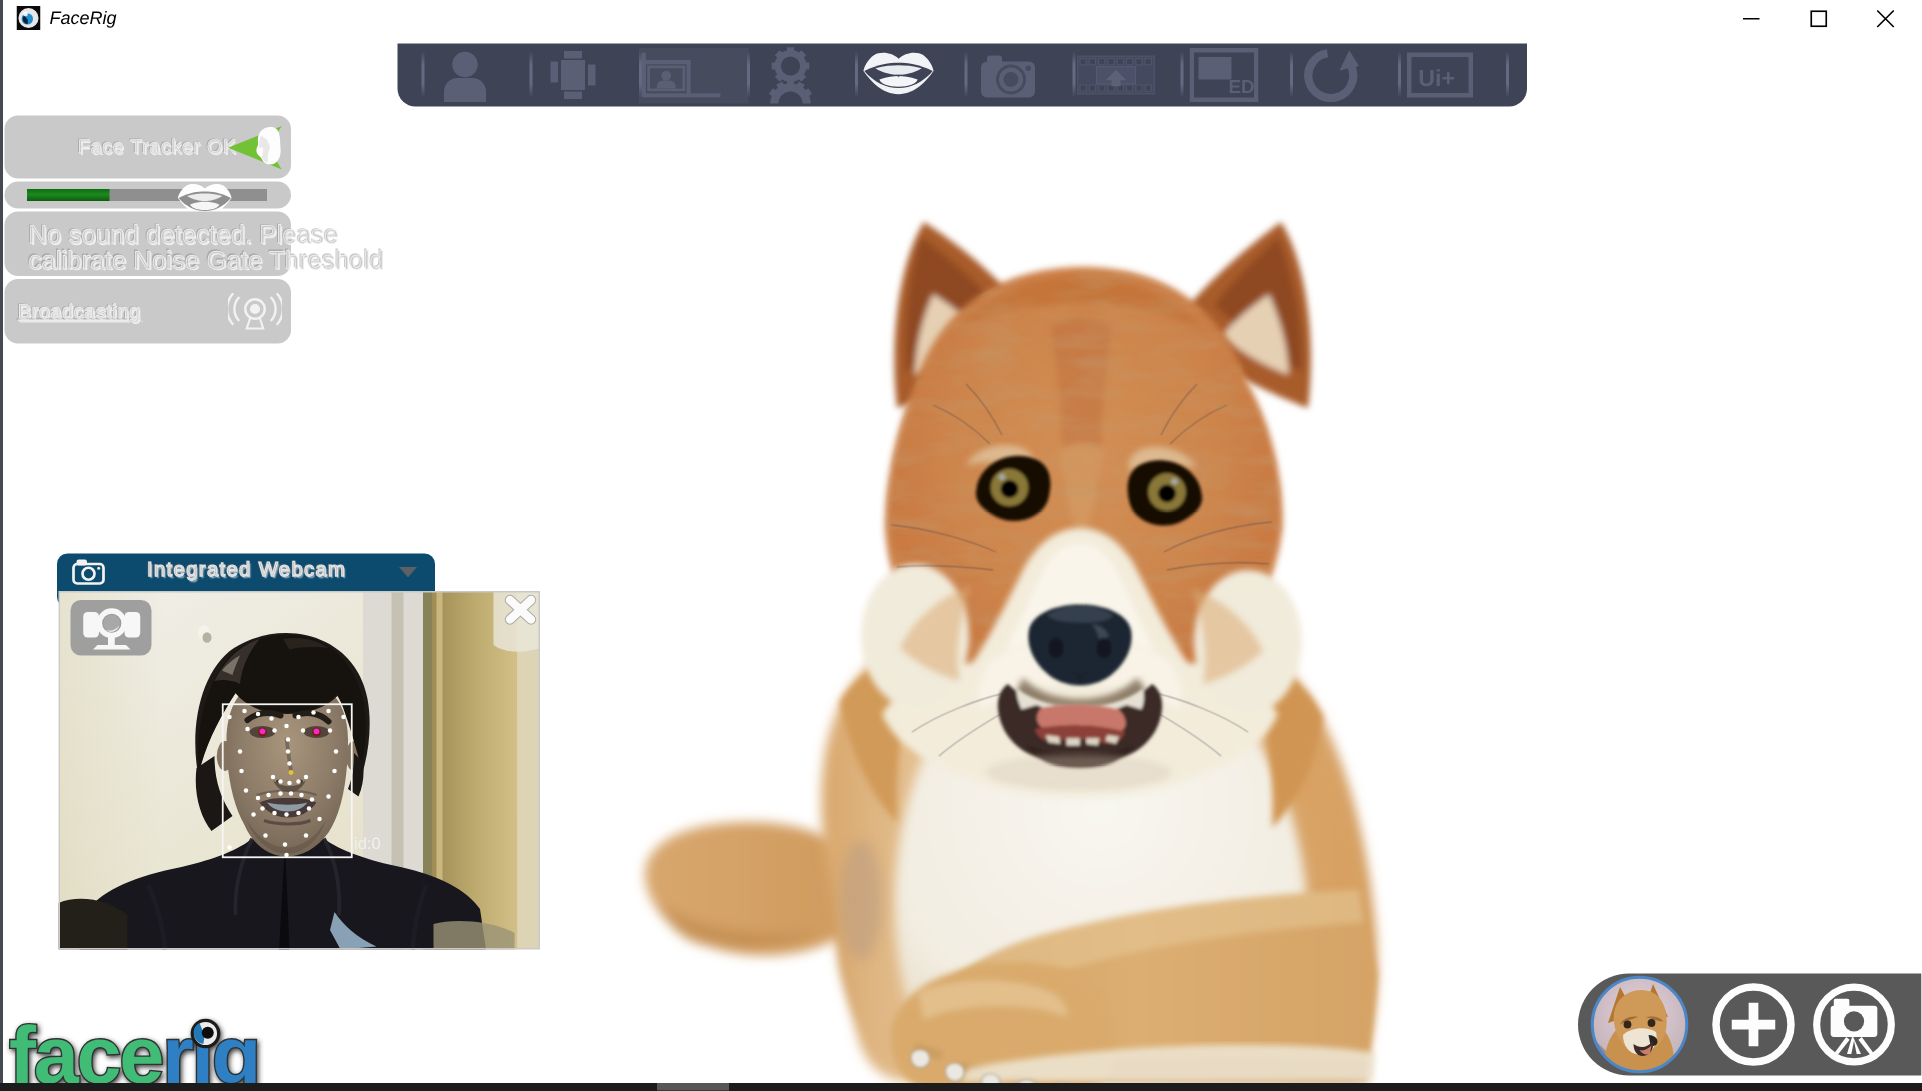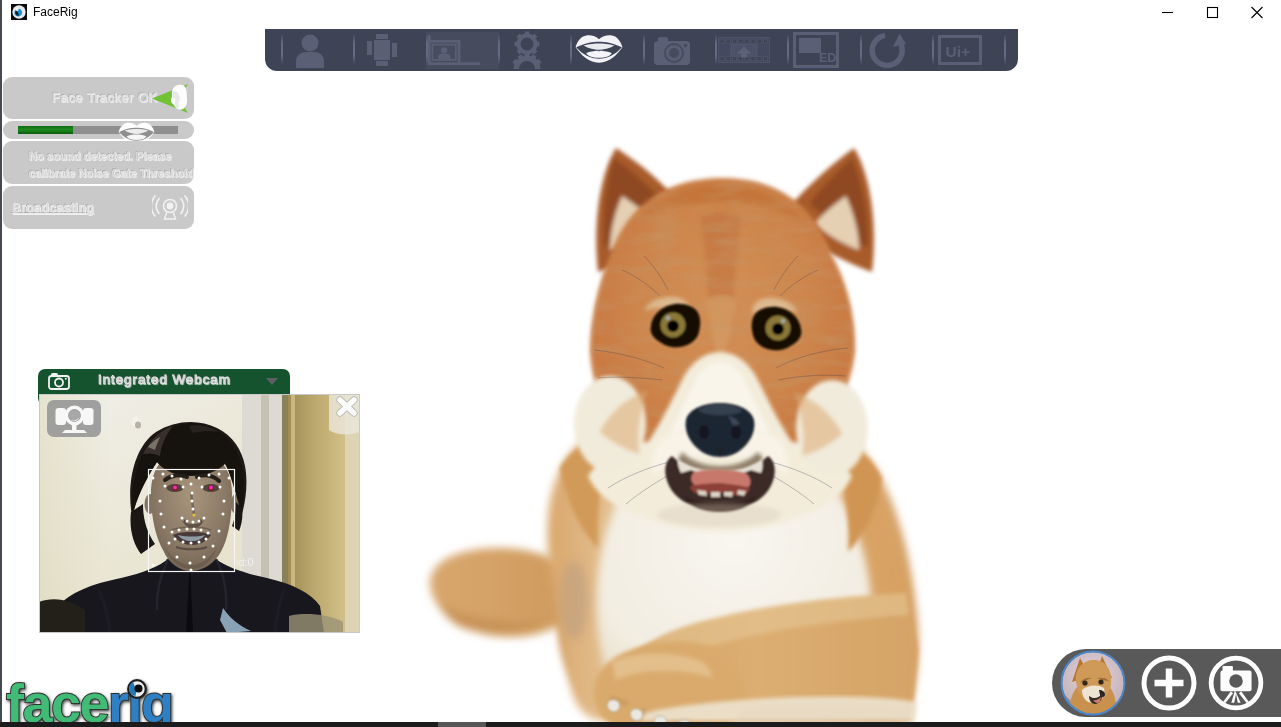--- a/index.html
+++ b/index.html
@@ -3,38 +3,38 @@
 <meta charset="utf-8">
 <style>
 * { margin:0; padding:0; box-sizing:border-box; }
 html,body { width:1281px; height:727px; overflow:hidden; background:#fff;
   font-family:"Liberation Sans", sans-serif; position:relative; }
 .abs { position:absolute; }
 
 
 #titlebar { left:0; top:0; width:1281px; height:27px; background:#fff; }
 #leftborder { left:0; top:0; width:2px; height:727px; background:#444a50; }
-#title-text { left:33px; top:5px; font-size:12px; color:#000; }
+#title-text { left:33px; top:5px; font-size:12px; color:#000;font-style:italic; }
 
 
 #toolbar { left:265px; top:29px; width:753px; height:42px; background:#3f4356;
   border-radius:0 0 12px 12px; }
 .tsep { position:absolute; top:5px; width:2px; height:31px;
   background:linear-gradient(to bottom, rgba(100,106,130,0), #646a82 30%, #646a82 70%, rgba(100,106,130,0)); }
 .ticon { position:absolute; top:0; width:56px; height:42px; display:flex;
   align-items:center; justify-content:center; }
 
 
 .panel { position:absolute; left:3px; width:191px; background:#c9c9c9; border-radius:9px; }
 .ptext { color:#c7c7c7; -webkit-text-stroke:0.6px #ececec;
   text-shadow:1px 1px 0 rgba(255,255,255,0.7), -1px -1px 0 rgba(125,125,125,0.4);
   font-size:13px; letter-spacing:0.5px; }
 
 
-#wc-drop { left:38px; top:369px; width:252px; height:36px; background:#14532d; border-radius:7px; }
+#wc-drop { left:38px; top:369px; width:252px; height:36px; background:#0c4a6e; border-radius:7px; }
 
 
 #bottombar { left:0; top:722px; width:1281px; height:5px; background:#1c1c1c; }
 #bottombar-gray { left:438px; top:722px; width:48px; height:5px; background:#575757; }
 #pill { left:1052px; top:649px; width:229px; height:68px; background:#595959;
   border-radius:34px 0 0 34px; }
 </style>
 </head>
 <body>
 <div class="abs" id="titlebar">
@@ -209,21 +209,21 @@
   <div class="abs" style="left:15px;top:5px;width:160px;height:8px;background:#8f8f8f;"></div>
   <div class="abs" style="left:15px;top:5px;width:55px;height:8px;background:linear-gradient(to bottom,#0c6b12,#1e8a1e 45%,#0a5d0f);"></div>
   <svg class="abs" style="left:115px;top:0px" width="37" height="26" viewBox="0 0 44 32">
     <path d="M22 5.8 C18.5 2 11 0.8 6.5 3.6 C3 6 0.5 10.5 0 13.5 C5 20.5 12 28 22 28 C32 28 39 20.5 44 13.5 C43.5 10.5 41 6 37.5 3.5 C33 0.8 26 2 22 5.8 Z" fill="#fdfdfd"></path>
     <path d="M0.5 13.5 C10 9 16 8.3 22 8.3 C28 8.3 34 9 43.5 13.5 C37.5 20.5 30 24.2 22 24.2 C14 24.2 6.5 20.5 0.5 13.5 Z" fill="#8f8f8f"></path>
     <path d="M7.5 11.8 C13 10.3 18 9.9 22 9.9 C26 9.9 31 10.3 36.5 11.8 C32 14.8 26 15.9 22 15.9 C18 15.9 12 14.8 7.5 11.8 Z" fill="#ececec"></path>
     <path d="M10 18.8 C15 17.1 19 16.7 22 16.7 C25 16.7 29 17.1 34 18.8 C33 21.7 28.5 23.3 22 23.3 C15.5 23.3 11 21.7 10 18.8 Z" fill="#f6f6f6"></path>
   </svg>
 </div>
 <div class="panel" style="top:141px; height:43px;">
-  <div class="abs ptext" style="left:26px;top:7px; line-height:17px; font-size:11px; letter-spacing:0.1px; white-space:nowrap;font-weight:bold;">No sound detected. Please<br>calibrate Noise Gate Threshold</div>
+  <div class="abs ptext" style="left:16px;top:7px; line-height:17px; font-size:17px; letter-spacing:0.1px; white-space:nowrap;">No sound detected. Please<br>calibrate Noise Gate Threshold</div>
 </div>
 <div class="panel" style="top:186px; height:43px;">
   <div class="abs ptext" style="left:9px;top:14px;text-decoration:underline;">Broadcasting</div>
   <svg class="abs" style="left:149px;top:9px" width="36" height="26" viewBox="0 0 36 26">
     <g fill="none" stroke="#f2f2f2" stroke-width="1.6">
       <circle cx="18" cy="11" r="6.5"></circle>
       <circle cx="18" cy="11" r="2.6" fill="#f2f2f2"></circle>
       <path d="M7.5 3 a11.5 11.5 0 0 0 0 16"></path>
       <path d="M28.5 3 a11.5 11.5 0 0 1 0 16"></path>
       <path d="M3.5 0.5 a15.5 15.5 0 0 0 0 21"></path>

